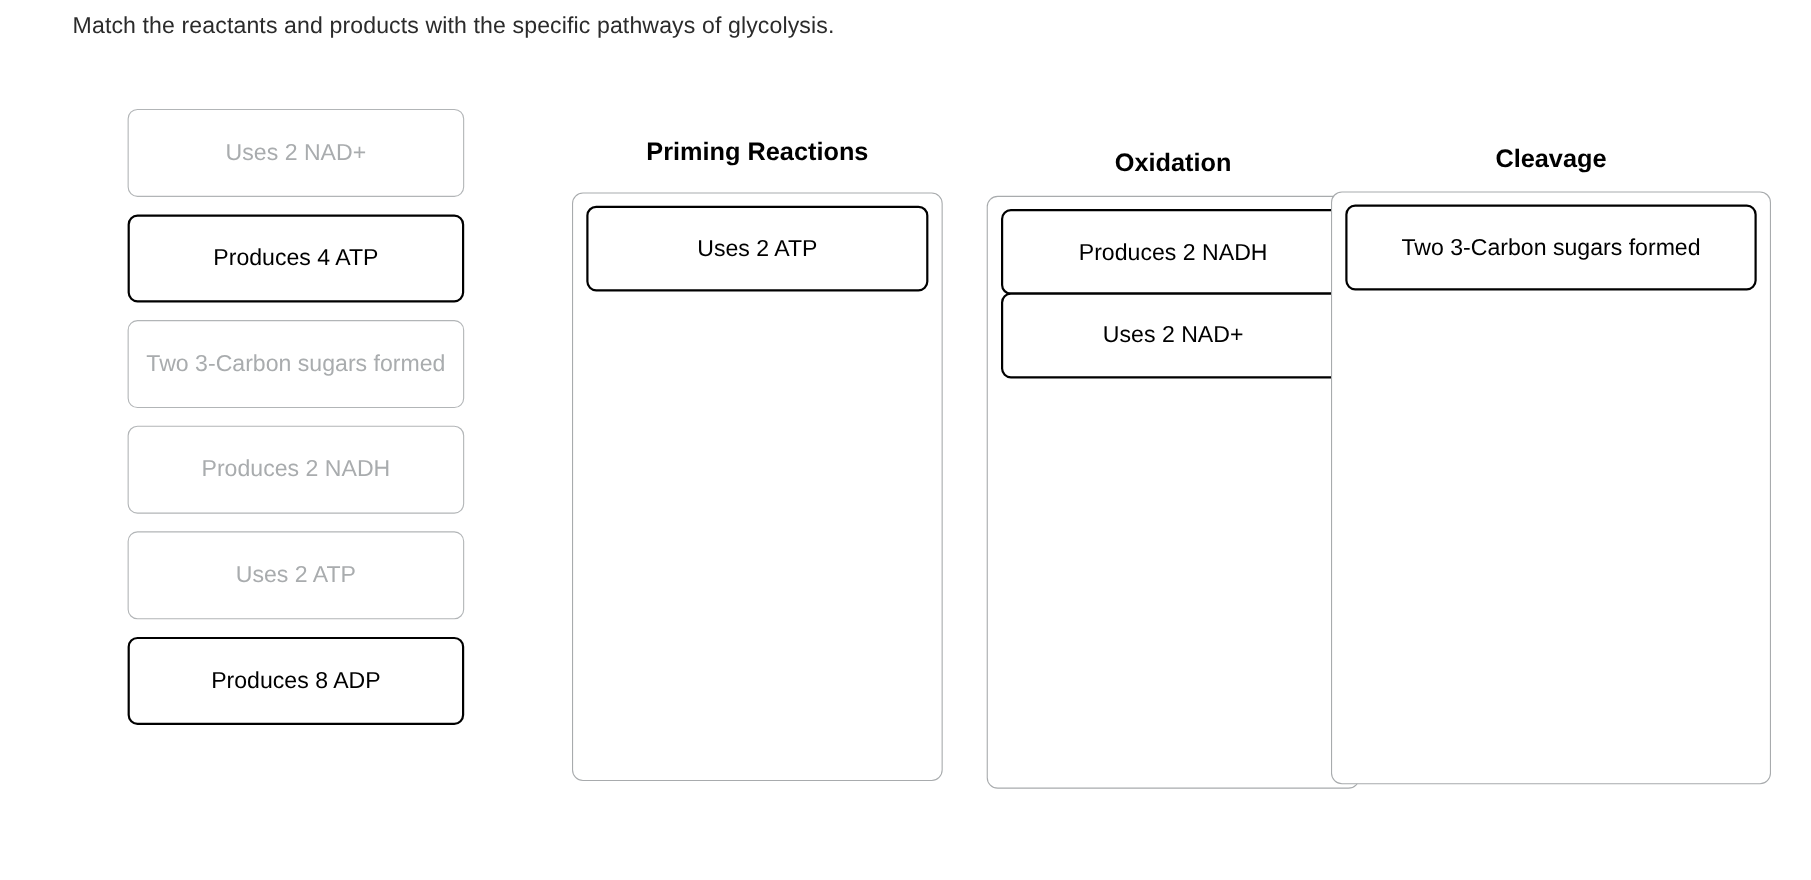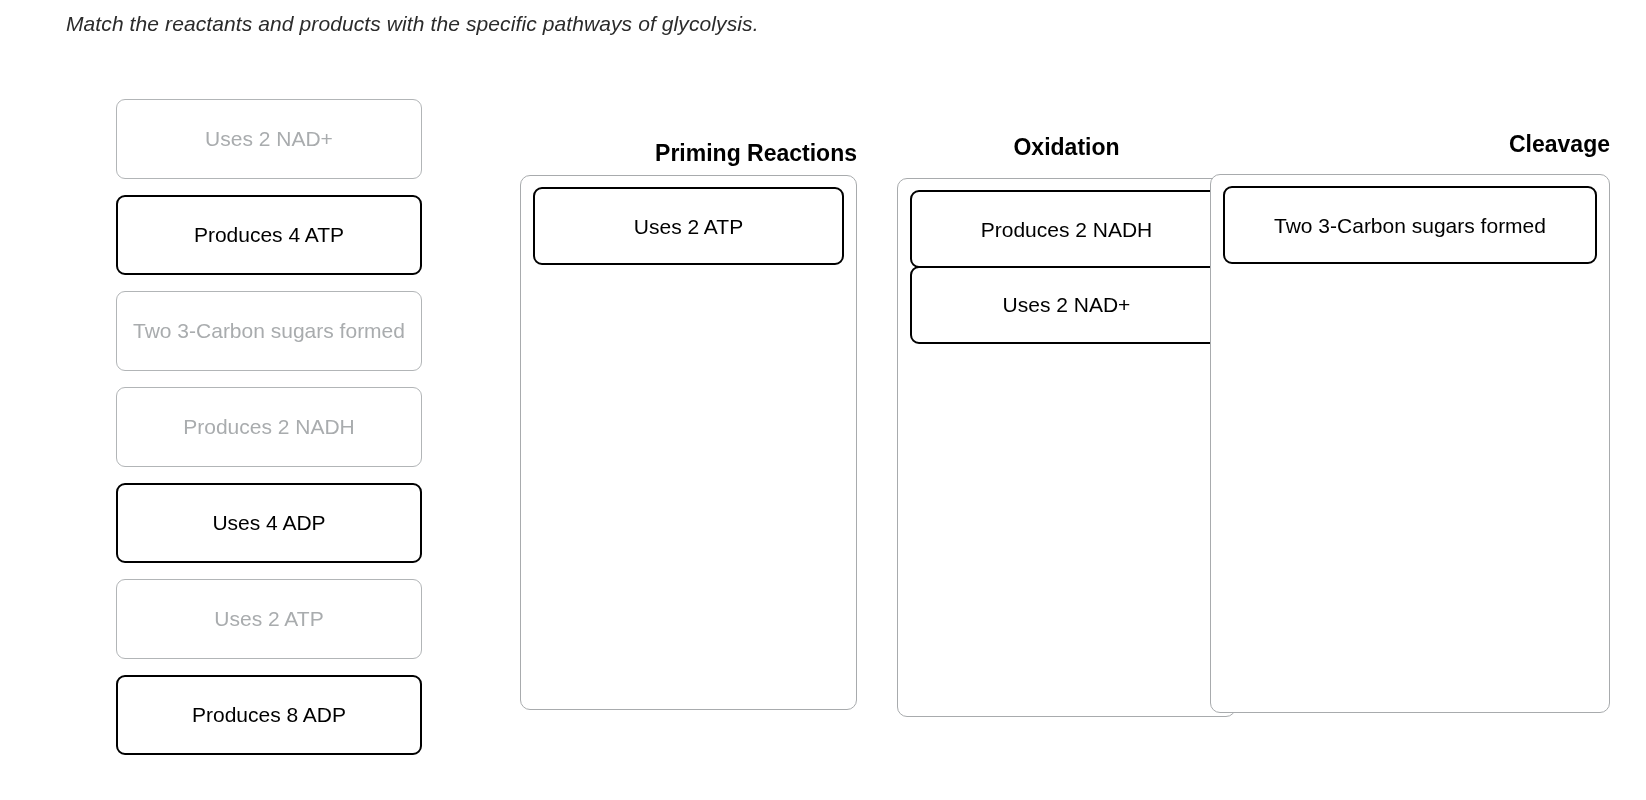--- a/index.html
+++ b/index.html
@@ -18,21 +18,20 @@
 
   
   .prompt {
     position: absolute;
     left: 66px;
     top: 12px;
     font-size: 21px;
     color: #2b2b2b;
     letter-spacing: 0.1px;
     white-space: nowrap;
-    font-style: italic;
   }
 
   
   .source-bank {
     position: absolute;
     left: 116px;
     top: 99px;
     width: 306px;
   }
   .source-item {
@@ -99,42 +98,41 @@
     color: #000000;
     padding: 0 10px;
   }
   
   .placed-item + .placed-item {
     margin-top: -2.5px;
   }
 
   
   #col-priming  { left: 494px;  width: 363px; }
-  #col-priming  .column-title { top: 140px; left: 26px; width: 337px; text-align: right; }
+  #col-priming  .column-title { top: 124px; left: 26px; width: 337px; }
   #col-priming  .dropzone { left: 26px; top: 175px; width: 337px; height: 535px; }
 
   #col-oxidation { left: 855px; width: 381px; }
   #col-oxidation .column-title { top: 134px; left: 42px; width: 339px; text-align: center; }
   #col-oxidation .dropzone { left: 42px; top: 178px; width: 339px; height: 539px; }
 
   #col-cleavage { left: 1210px; width: 400px; }
-  #col-cleavage .column-title { top: 131px; left: 0px; width: 400px; text-align: right; }
+  #col-cleavage .column-title { top: 131px; left: 0px; width: 400px; }
   #col-cleavage .dropzone { left: 0px; top: 174px; width: 400px; height: 539px; }
 </style>
 </head>
 <body>
 
 <div class="prompt">Match the reactants and products with the specific pathways of glycolysis.</div>
 
 <div class="source-bank">
   <div class="source-item used">Uses 2 NAD+</div>
   <div class="source-item active">Produces 4 ATP</div>
   <div class="source-item used">Two 3-Carbon sugars formed</div>
   <div class="source-item used">Produces 2 NADH</div>
-  <div class="source-item active">Uses 4 ADP</div>
   <div class="source-item used">Uses 2 ATP</div>
   <div class="source-item active">Produces 8 ADP</div>
 </div>
 
 <div class="column" id="col-priming">
   <div class="column-title">Priming Reactions</div>
   <div class="dropzone">
     <div class="placed-item">Uses 2 ATP</div>
   </div>
 </div>

